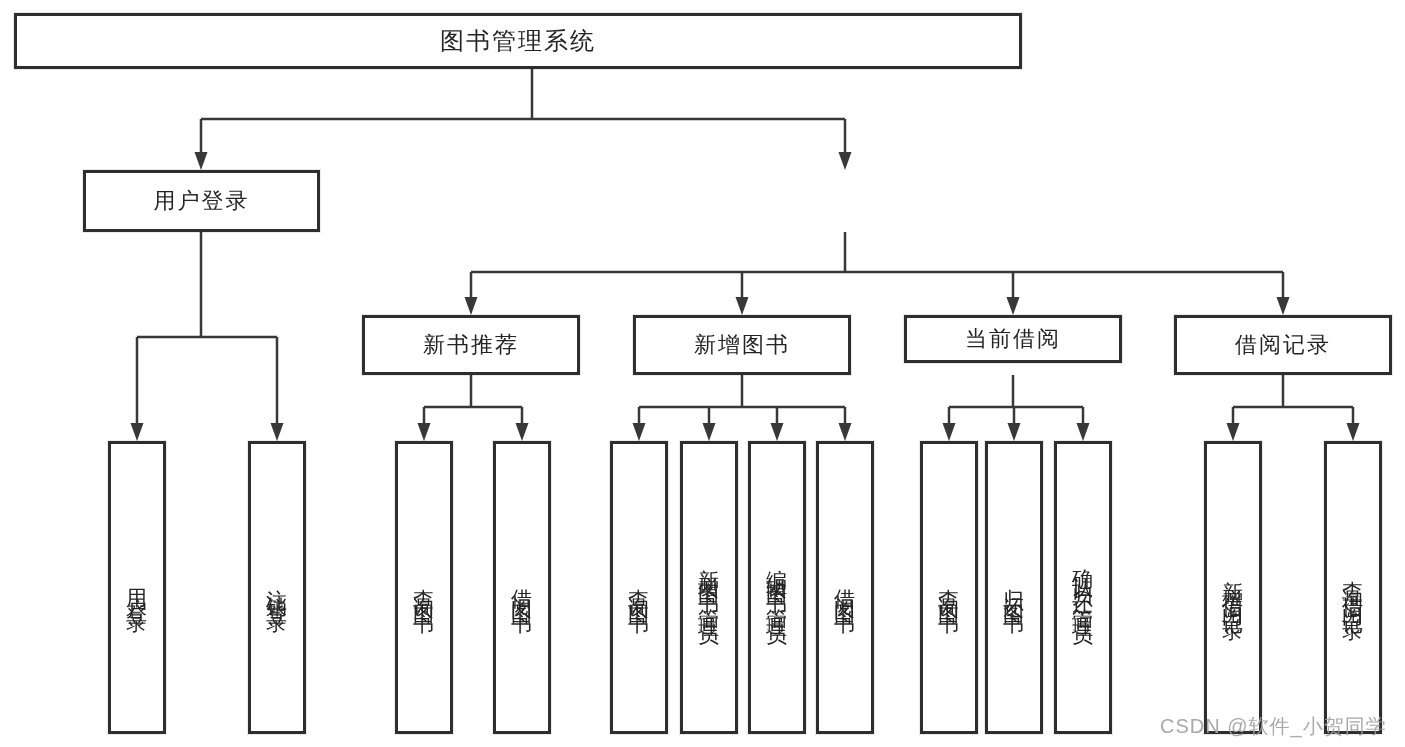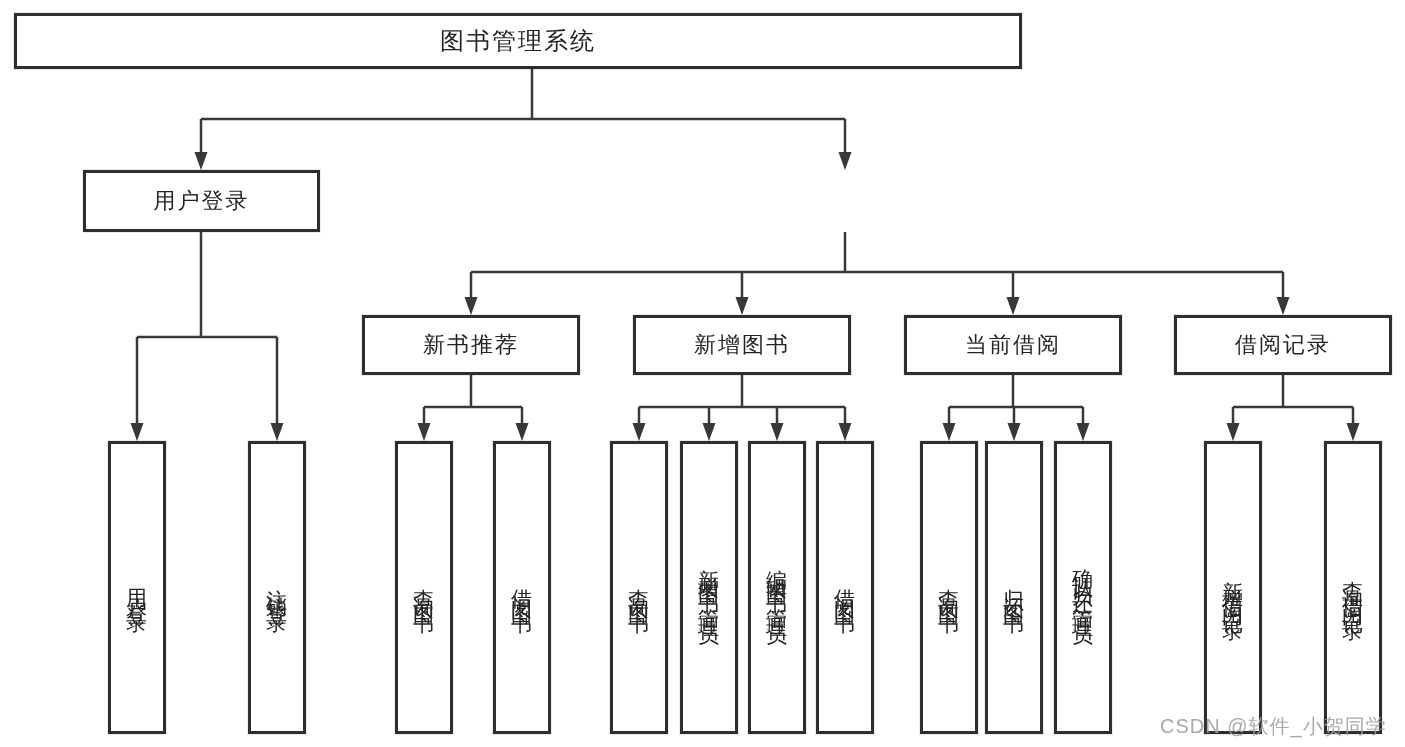--- a/index.html
+++ b/index.html
@@ -70,21 +70,21 @@
   <div class="box" style="left:83px;top:170px;width:237px;height:62px;">
     <span class="hlabel">用户登录</span>
   </div>
 
   <div class="box" style="left:362px;top:315px;width:218px;height:60px;">
     <span class="hlabel">新书推荐</span>
   </div>
   <div class="box" style="left:633px;top:315px;width:218px;height:60px;">
     <span class="hlabel">新增图书</span>
   </div>
-  <div class="box" style="left:904px;top:315px;width:218px;height:60px;">
+  <div class="box" style="left:904px;top:315px;width:218px;height:48px;">
     <span class="hlabel">当前借阅</span>
   </div>
   <div class="box" style="left:1174px;top:315px;width:218px;height:60px;">
     <span class="hlabel">借阅记录</span>
   </div>
 
   <div class="box vbox" style="left:108px;top:441px;width:58px;height:293px;">
     <span class="vlabel">用户登录</span>
   </div>
   <div class="box vbox" style="left:248px;top:441px;width:58px;height:293px;">

